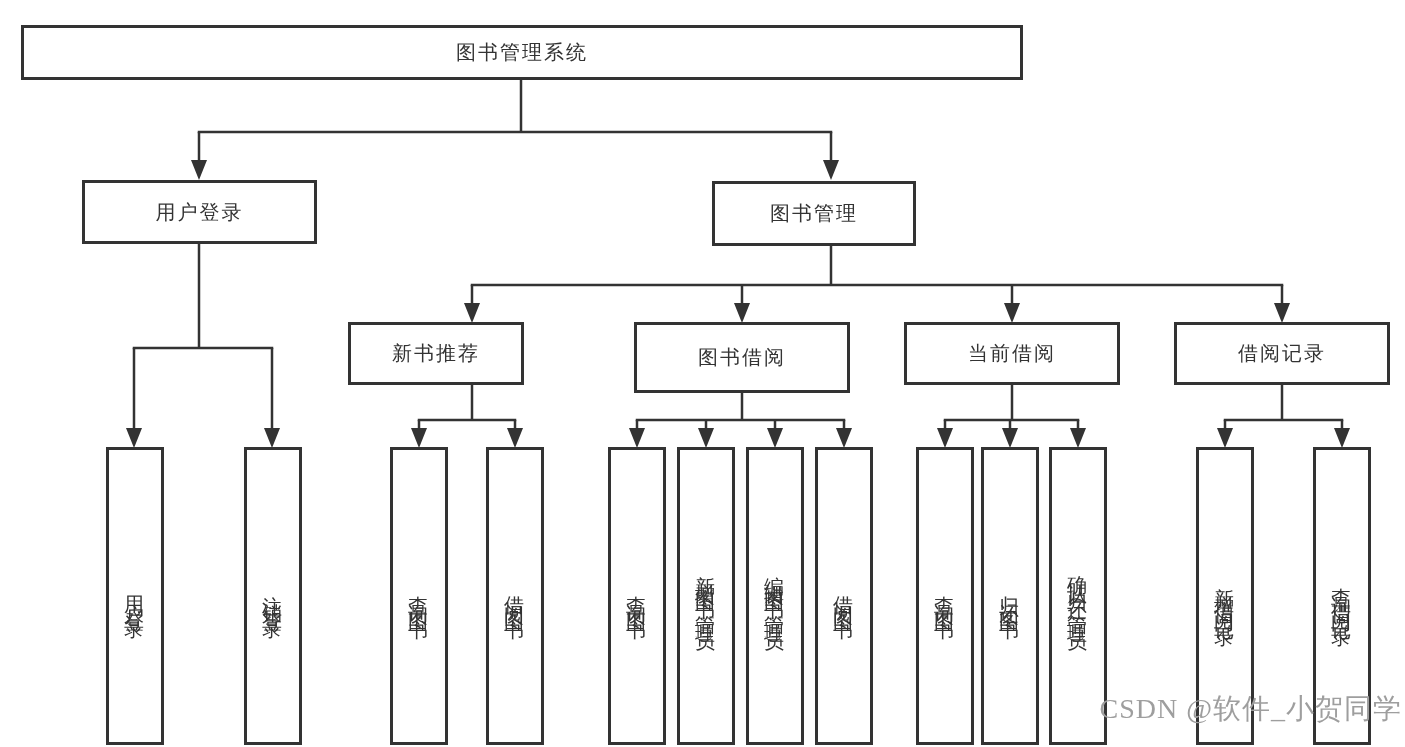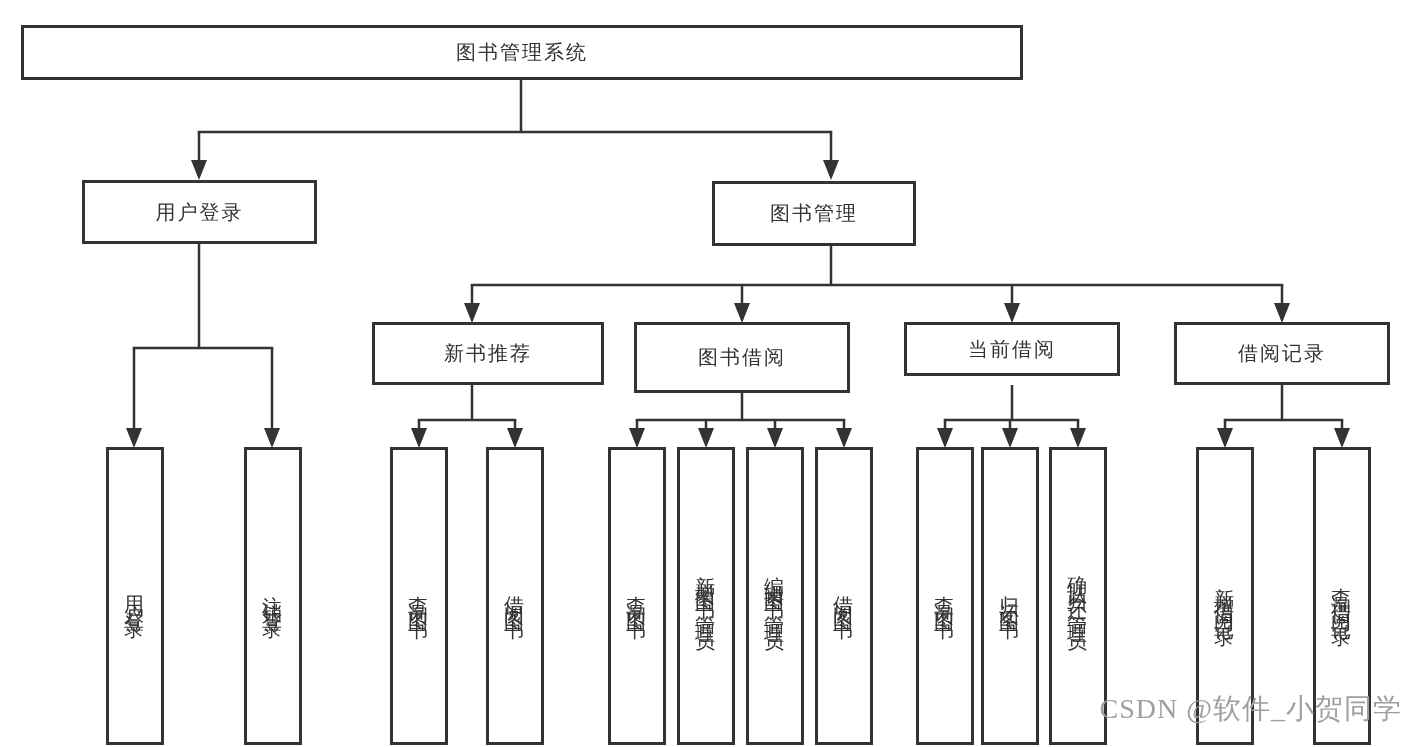--- a/index.html
+++ b/index.html
@@ -102,23 +102,23 @@
       <line x1="1342" y1="408" x2="1342" y2="418"></line>
       <path d="M1334,416 h16 L1342,436 Z" stroke="none"></path>
     </g>
   </svg>
 
   <div class="box h" style="left:21px;top:13px;width:1002px;height:55px">图书管理系统</div>
 
   <div class="box h" style="left:82px;top:168px;width:235px;height:64px">用户登录</div>
   <div class="box h" style="left:712px;top:169px;width:204px;height:65px">图书管理</div>
 
-  <div class="box h" style="left:372px;top:310px;width:232px;height:63px">新书推荐</div>
+  <div class="box h" style="left:348px;top:310px;width:176px;height:63px">新书推荐</div>
   <div class="box h" style="left:634px;top:310px;width:216px;height:71px">图书借阅</div>
-  <div class="box h" style="left:904px;top:310px;width:216px;height:54px">当前借阅</div>
+  <div class="box h" style="left:904px;top:310px;width:216px;height:63px">当前借阅</div>
   <div class="box h" style="left:1174px;top:310px;width:216px;height:63px">借阅记录</div>
 
   <div class="box v" style="left:106px">用户登录</div>
   <div class="box v" style="left:244px">注销登录</div>
 
   <div class="box v" style="left:390px">查询图书</div>
   <div class="box v" style="left:486px">借阅图书</div>
 
   <div class="box v" style="left:608px">查询图书</div>
   <div class="box v" style="left:677px">新增图书（管理员）</div>

